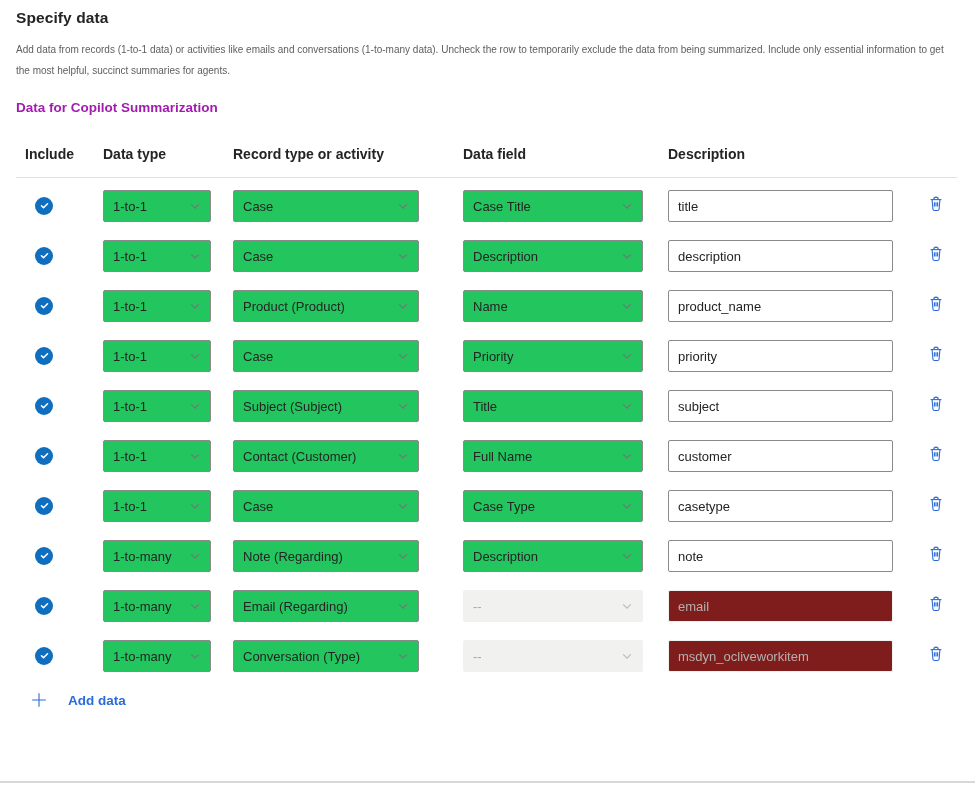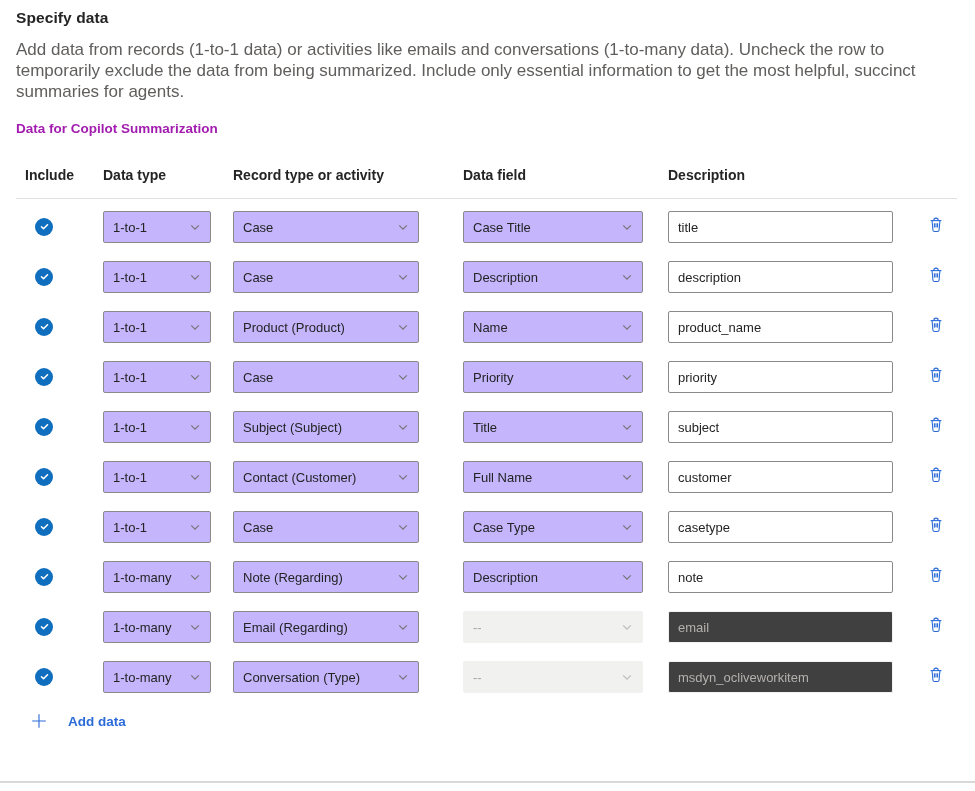--- a/index.html
+++ b/index.html
@@ -17,21 +17,21 @@
     overflow: hidden;
   }
   .page-title {
     font-size: 15.5px;
     font-weight: 700;
     color: #242424;
     letter-spacing: .1px;
     margin-bottom: 12px;
   }
   .page-description {
-    font-size: 17px;
+    font-size: 10px;
     line-height: 21px;
     color: #605e5c;
     max-width: 948px;
     margin-bottom: 19px;
   }
   .section-label {
     font-size: 13.5px;
     font-weight: 700;
     color: #a21caf;
   }
@@ -61,21 +61,21 @@
     display: inline-flex;
     align-items: center;
     justify-content: center;
     margin-left: 19px;
     cursor: pointer;
   }
   .dropdown {
     height: 32px;
     border: 1px solid #8a8a8a;
     border-radius: 2px;
-    background: #c4b5fd;
+    background: #22c55e;
     display: flex;
     align-items: center;
     justify-content: space-between;
     padding: 0 9px 0 9px;
     font-size: 13px;
     color: #242424;
     cursor: pointer;
   }
   .dropdown .chev { color: #767676; flex: 0 0 auto; margin-left: 6px; }
   .dropdown.disabled {
@@ -93,21 +93,21 @@
     height: 32px;
     border: 1px solid #8a8a8a;
     border-radius: 2px;
     padding: 0 9px;
     font-size: 13px;
     color: #242424;
     font-family: inherit;
     background: #ffffff;
   }
   .text-input:disabled {
-    background: #404040;
+    background: #7f1d1d;
     border-color: #f1f1f0;
     color: #b3b0ad;
   }
   .trash-btn {
     background: none;
     border: none;
     padding: 0;
     color: #2b6bd8;
     cursor: pointer;
     display: inline-flex;

